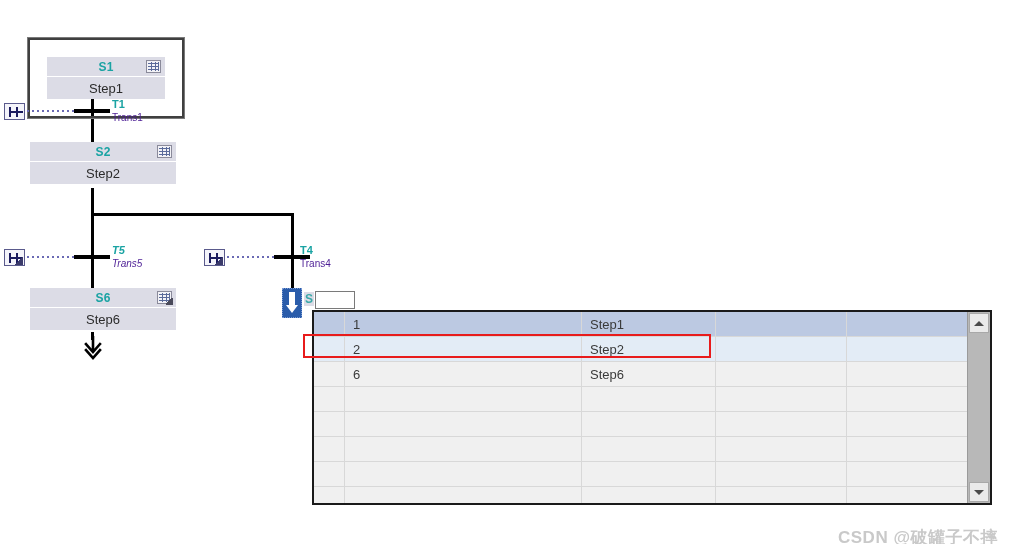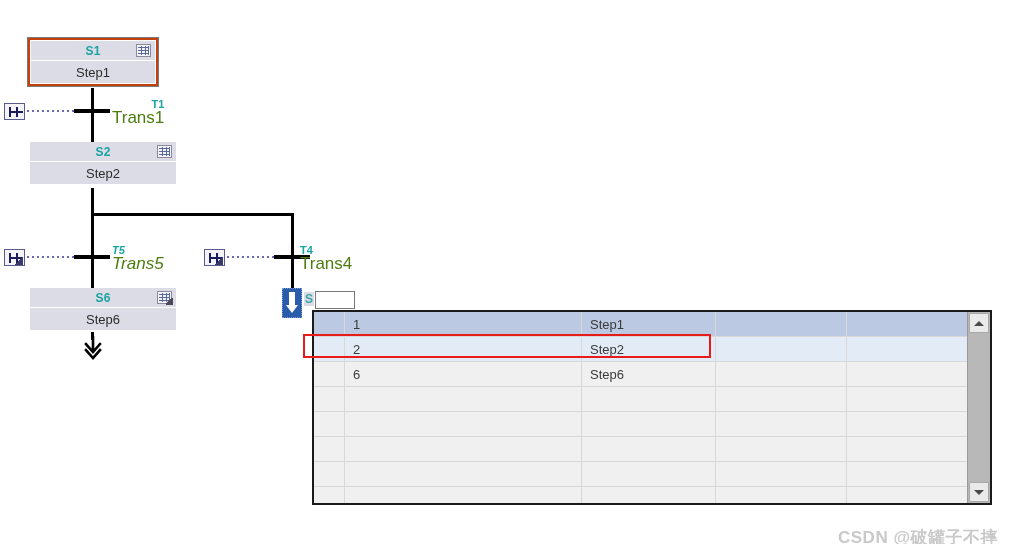--- a/index.html
+++ b/index.html
@@ -47,24 +47,24 @@
   .step-body {
     height: 22px;
     background: #dcdce6;
     display: flex;
     align-items: center;
     justify-content: center;
     color: #2b2b2b;
     font-size: 13px;
   }
   .step.selected {
-    border: 2px solid #c2410c;
+    border: 2px solid #404040;
     outline: 1px solid #7a7a7a;
-    padding: 1px;
-    width: 130px;
+    padding: 17px;
+    width: 156px;
   }
   .step.selected .step-head { background: #dcdce6; }
 
   
   .mini-grid {
     position: absolute;
     right: 4px;
     top: 3px;
     width: 15px;
     height: 13px;
@@ -169,22 +169,22 @@
     line-height: 13px;
     white-space: nowrap;
   }
   .trans-name {
     color: #1aa3a3;
     font-weight: bold;
     font-size: 11px;
     display: block;
   }
   .trans-text {
-    color: #4d7c0f;
-    font-size: 17px;
+    color: #4c1d95;
+    font-size: 10px;
     display: block;
   }
 
   
   .jump-arrow {
     position: absolute;
     width: 22px;
     height: 26px;
   }
   .jump-arrow svg { display: block; }
@@ -331,21 +331,21 @@
   </div>
 
   <div class="cond-icon" style="left:4px; top:103px;">
     <span class="bar-l"></span>
       <span class="mid"></span>
       <span class="bar-r"></span>
       <span class="tail"></span>
   </div>
   <div class="dotted" style="left:27px; top:110px; width:47px;"></div>
   <div class="tbar" style="left:74px; top:109px;"></div>
-  <div class="trans-label" style="left:112px; top:98px;text-align:right;">
+  <div class="trans-label" style="left:112px; top:98px;">
     <span class="trans-name">T1</span>
     <span class="trans-text">Trans1</span>
   </div>
 
   <div class="step" style="left:30px; top:142px;">
     <div class="step-head">
       <span class="step-name">S2</span>
       <span class="mini-grid">
         <i class="h1"></i>
           <i class="h2"></i>

